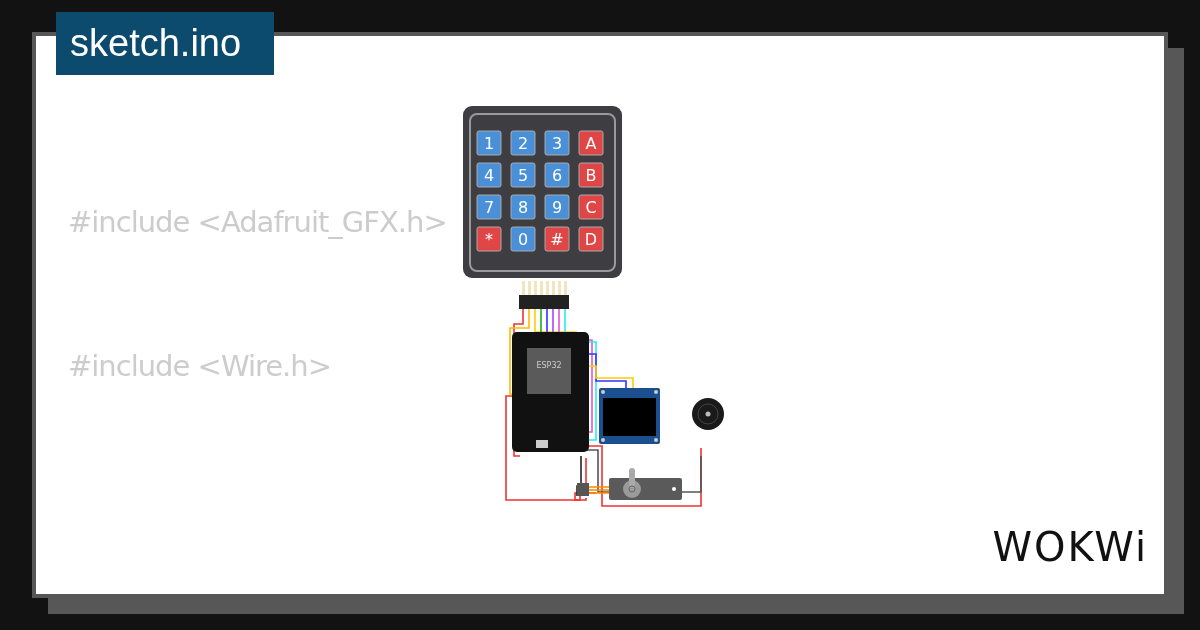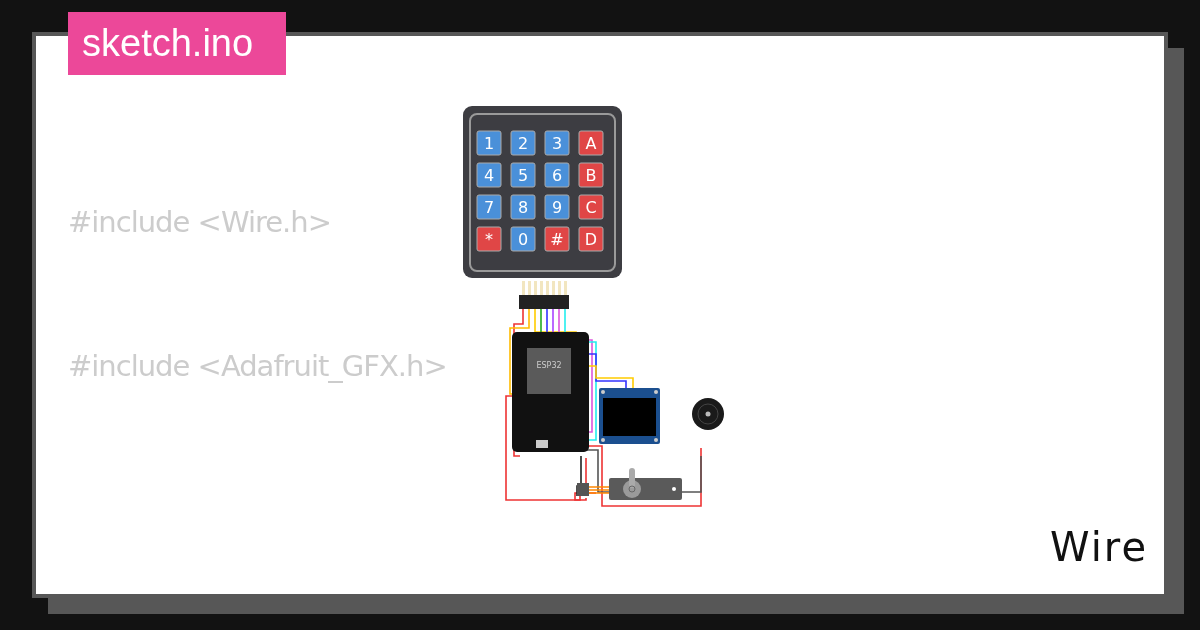--- a/index.html
+++ b/index.html
@@ -14,22 +14,22 @@
   }
   .frame {
     position:absolute; left:32px; top:32px; width:1136px; height:566px;
     background:#575757;
   }
   .card {
     position:absolute; left:36px; top:36px; width:1128px; height:558px;
     background:#ffffff; overflow:hidden;
   }
   .file-tab {
-    position:absolute; left:68px; top:12px; height:63px; width:218px;
-    background:#ec4899; color:#ffffff;
+    position:absolute; left:56px; top:12px; height:63px; width:218px;
+    background:#0c4a6e; color:#ffffff;
     font-family:"Liberation Sans", sans-serif; font-size:38px;
     line-height:63px; padding:0 0 0 14px; box-sizing:border-box; z-index:5;
   }
   .code {
     position:absolute; left:32px; top:66px;
     font-family:"DejaVu Sans", sans-serif; font-size:29px; letter-spacing:-1px;
     color:#cccccc; line-height:48px; white-space:pre;
   }
   .code .line { height:48px; }
   .diagram { position:absolute; left:0; top:0; width:1128px; height:558px; }
@@ -40,22 +40,22 @@
   }
 </style>
 </head>
 <body>
 
 <div class="frame-shadow"></div>
 <div class="frame"></div>
 
 <div class="card">
   <div class="code">
+    <div class="line">#include &lt;Adafruit_GFX.h&gt;</div>
     <div class="line">#include &lt;Wire.h&gt;</div>
-    <div class="line">#include &lt;Adafruit_GFX.h&gt;</div>
     
     
     
     
     
     
     
     
   </div>
 
@@ -188,16 +188,16 @@
       <rect x="541" y="447" width="12" height="13" fill="#555"></rect>
       <path d="M553 451 H576 M553 454 H576 M553 457 H576" stroke="#f80" stroke-width="1.4"></path>
       <rect x="573" y="442" width="73" height="22" rx="2" fill="#5a5a5a"></rect>
       <circle cx="596" cy="453" r="9" fill="#9a9a9a"></circle>
       <rect x="593" y="432" width="6" height="20" rx="3" fill="#aaa"></rect>
       <circle cx="596" cy="453" r="3" fill="none" stroke="#666"></circle>
       <circle cx="638" cy="453" r="2" fill="#fff"></circle>
     </g>
   </svg>
 
-  <div class="logo">Wire</div>
+  <div class="logo">WOKWi</div>
 </div>
 
 <div class="file-tab">sketch.ino</div>
 
 </body></html>

